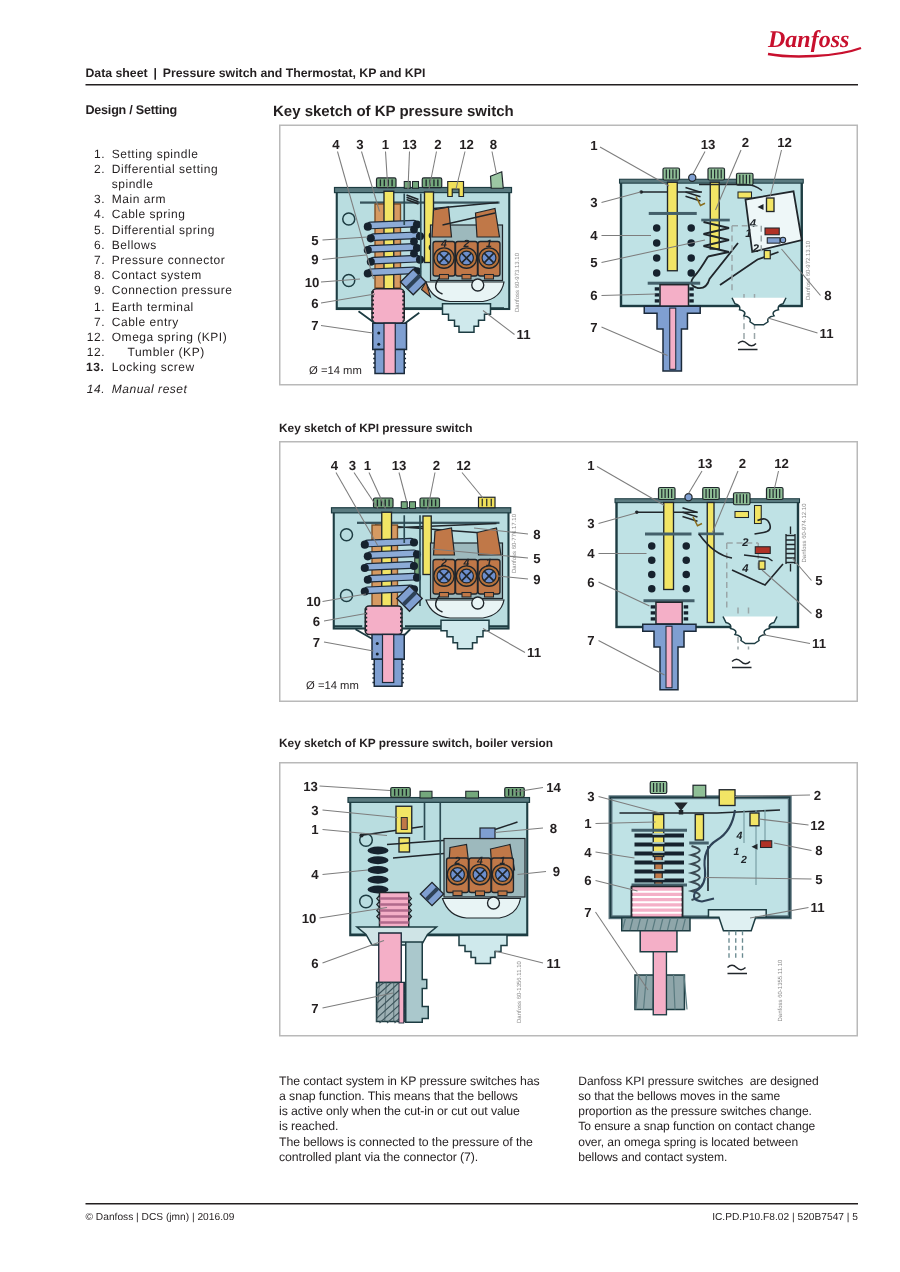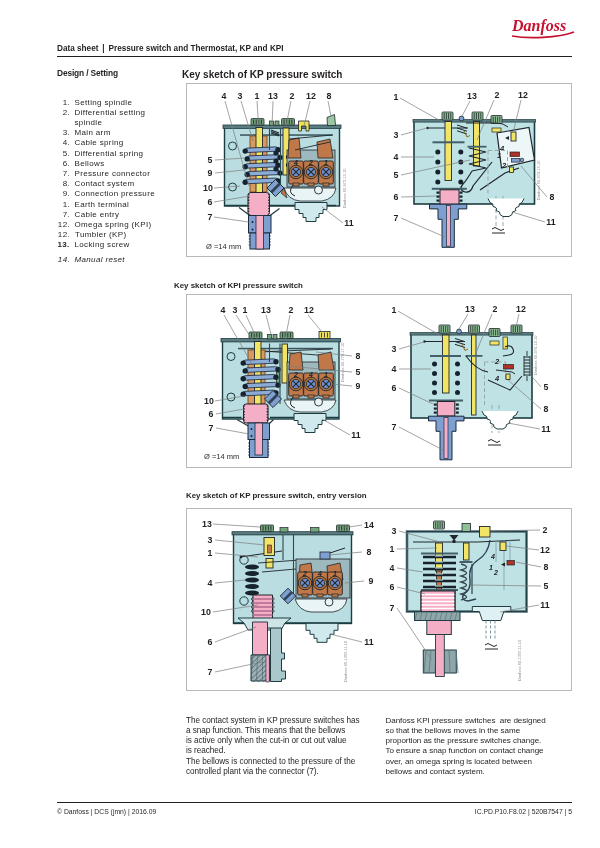--- a/index.html
+++ b/index.html
@@ -33,21 +33,21 @@
   <div class="abs" style="top:128.1px;width:200px;"><span style="display:inline-block;width:13px;text-align:right;">3.</span><span style="margin-left:4.5px;">Main arm</span></div>
   <div class="abs" style="top:138.3px;width:200px;"><span style="display:inline-block;width:13px;text-align:right;">4.</span><span style="margin-left:4.5px;">Cable spring</span></div>
   <div class="abs" style="top:148.5px;width:200px;"><span style="display:inline-block;width:13px;text-align:right;">5.</span><span style="margin-left:4.5px;">Differential spring</span></div>
   <div class="abs" style="top:158.7px;width:200px;"><span style="display:inline-block;width:13px;text-align:right;">6.</span><span style="margin-left:4.5px;">Bellows</span></div>
   <div class="abs" style="top:168.9px;width:200px;"><span style="display:inline-block;width:13px;text-align:right;">7.</span><span style="margin-left:4.5px;">Pressure connector</span></div>
   <div class="abs" style="top:179.1px;width:200px;"><span style="display:inline-block;width:13px;text-align:right;">8.</span><span style="margin-left:4.5px;">Contact system</span></div>
   <div class="abs" style="top:189.3px;width:200px;"><span style="display:inline-block;width:13px;text-align:right;">9.</span><span style="margin-left:4.5px;">Connection pressure</span></div>
   <div class="abs" style="top:199.5px;width:200px;"><span style="display:inline-block;width:13px;text-align:right;">1.</span><span style="margin-left:4.5px;">Earth terminal</span></div>
   <div class="abs" style="top:209.7px;width:200px;"><span style="display:inline-block;width:13px;text-align:right;">7.</span><span style="margin-left:4.5px;">Cable entry</span></div>
   <div class="abs" style="top:219.9px;width:200px;"><span style="display:inline-block;width:13px;text-align:right;">12.</span><span style="margin-left:4.5px;">Omega spring (KPI)</span></div>
-  <div class="abs" style="top:230.1px;width:200px;"><span style="display:inline-block;width:13px;text-align:right;">12.</span><span style="margin-left:5px;">Tumbler (KP)</span></div>
+  <div class="abs" style="top:230.1px;width:200px;"><span style="display:inline-block;width:13px;text-align:right;">12.</span><span style="margin-left:15px;">Tumbler (KP)</span></div>
   <div class="abs" style="top:240.3px;width:200px;"><span style="display:inline-block;width:13px;text-align:center;font-weight:bold;">13.</span><span style="margin-left:4.5px;">Locking screw</span></div>
   <div class="abs" style="top:255px;width:200px;font-style:italic;"><span style="display:inline-block;width:13px;text-align:right;">14.</span><span style="margin-left:4.5px;">Manual reset</span></div>
 </div>
 
 <div class="abs b" style="left:172px;top:68.5px;font-size:10px;padding-left:10px;">Key sketch of KP pressure switch</div>
 
 <div class="abs" style="left:186px;top:83px;width:386px;height:174px;border:1px solid #b9b9b9;box-sizing:border-box;"></div>
 
 <svg width="0" height="0" style="position:absolute;">
 <defs>
@@ -329,21 +329,21 @@
         <path d="M401 157 L434 157"></path>
         <path d="M401 175 L470 160"></path>
     <path d="M401 197 L437 196"></path>
         <path d="M401 218 L445 237"></path>
     <path d="M547 197 L521 166"></path>
         <path d="M545 222 L512 212"></path>
   </g>
 </g>
 </svg>
 
-<div class="abs b" style="left:174px;top:280.5px;font-size:7.9px;">Key sketch of KPI pressure switch</div>
+<div class="abs b" style="left:186px;top:280.5px;font-size:7.9px;">Key sketch of KPI pressure switch</div>
 
 <div class="abs" style="left:186px;top:294px;width:386px;height:174px;border:1px solid #b9b9b9;box-sizing:border-box;"></div>
 
 <svg class="abs" style="left:186px;top:294px;" width="386" height="174" viewBox="186 294 386 174">
 <g id="s2">
 
   <rect x="222.5" y="341" width="116.5" height="78" fill="#b9dde0" stroke="#1d3c42" stroke-width="1.4"></rect>
 
   <rect x="221" y="338.5" width="119.5" height="3.4" fill="#5a7b80" stroke="#1d3c42" stroke-width="0.8"></rect>
 
@@ -579,21 +579,21 @@
         <path d="M399 369 L431 369"></path>
         <path d="M399 388 L433 404"></path>
     <path d="M399 427 L443 450"></path>
     <path d="M541 387 L528 372"></path>
         <path d="M541 409 L508 380"></path>
         <path d="M540 429 L508 423"></path>
   </g>
 </g>
 </svg>
 
-<div class="abs b" style="left:186px;top:490.5px;font-size:7.9px;">Key sketch of KP pressure switch, entry version</div>
+<div class="abs b" style="left:186px;top:490.5px;font-size:7.9px;">Key sketch of KP pressure switch, boiler version</div>
 
 <div class="abs" style="left:186px;top:508px;width:386px;height:183px;border:1px solid #b9b9b9;box-sizing:border-box;"></div>
 
 <svg class="abs" style="left:186px;top:508px;" width="386" height="183" viewBox="186 508 386 183">
 <g id="s3">
 
   <rect x="233.5" y="534" width="118" height="89.5" fill="#b9dde0" stroke="#1d3c42" stroke-width="1.4"></rect>
 
   <rect x="232" y="531.7" width="121" height="3.2" fill="#5a7b80" stroke="#1d3c42" stroke-width="0.8"></rect>
 

